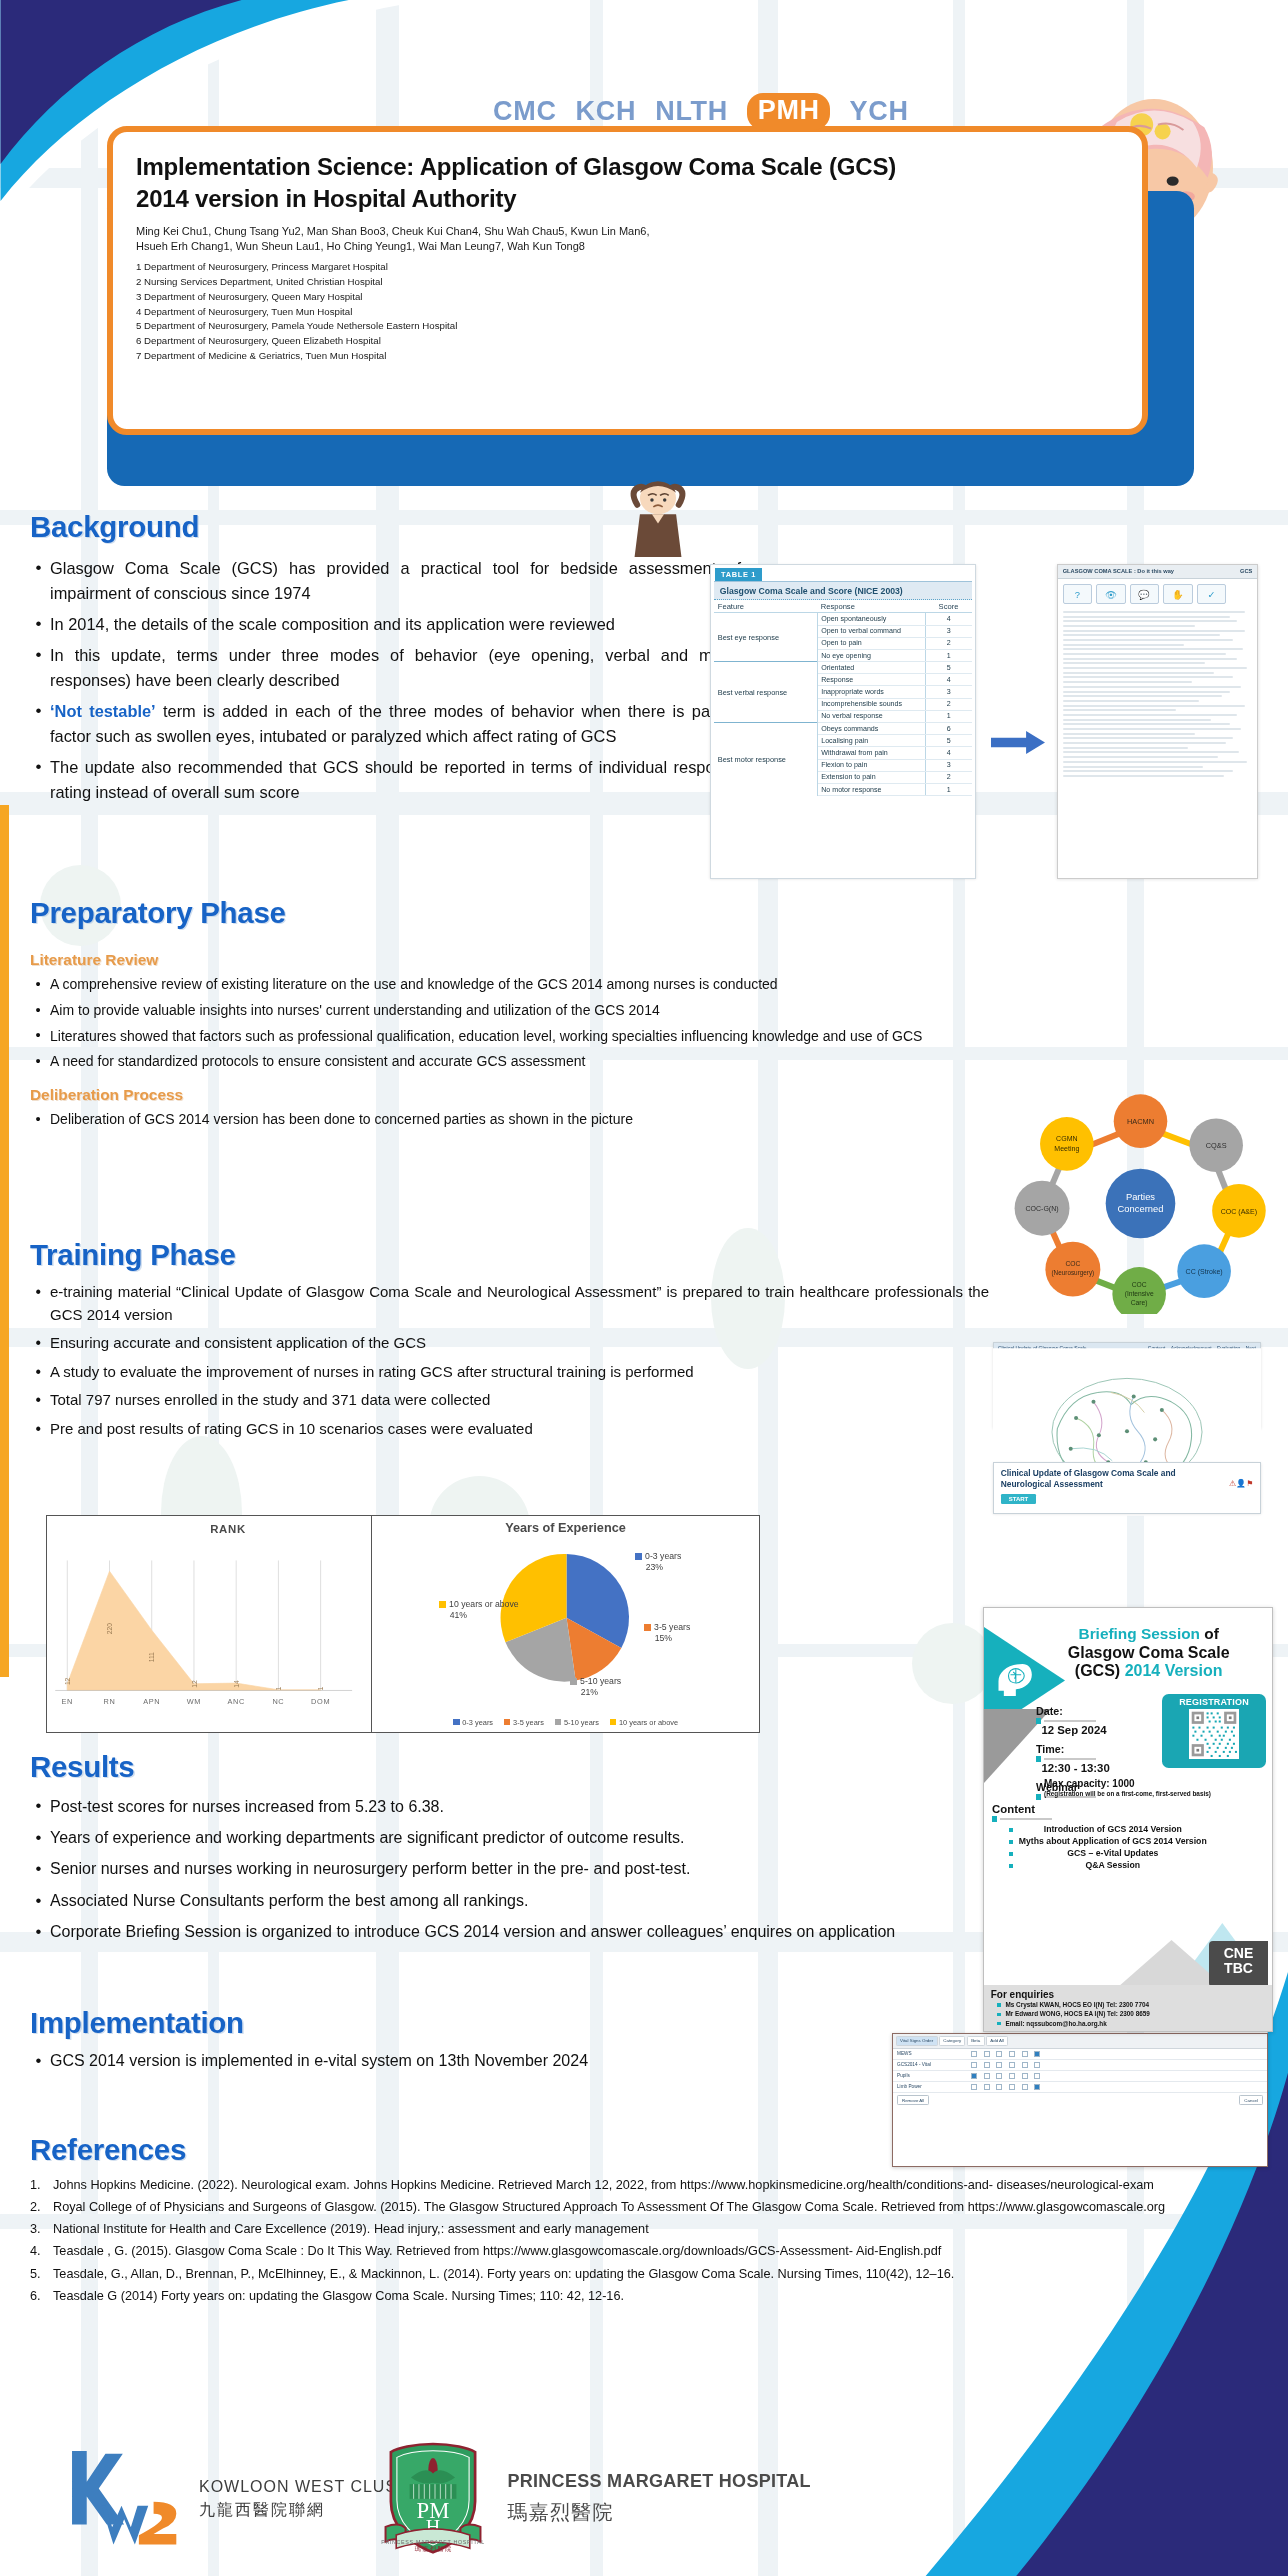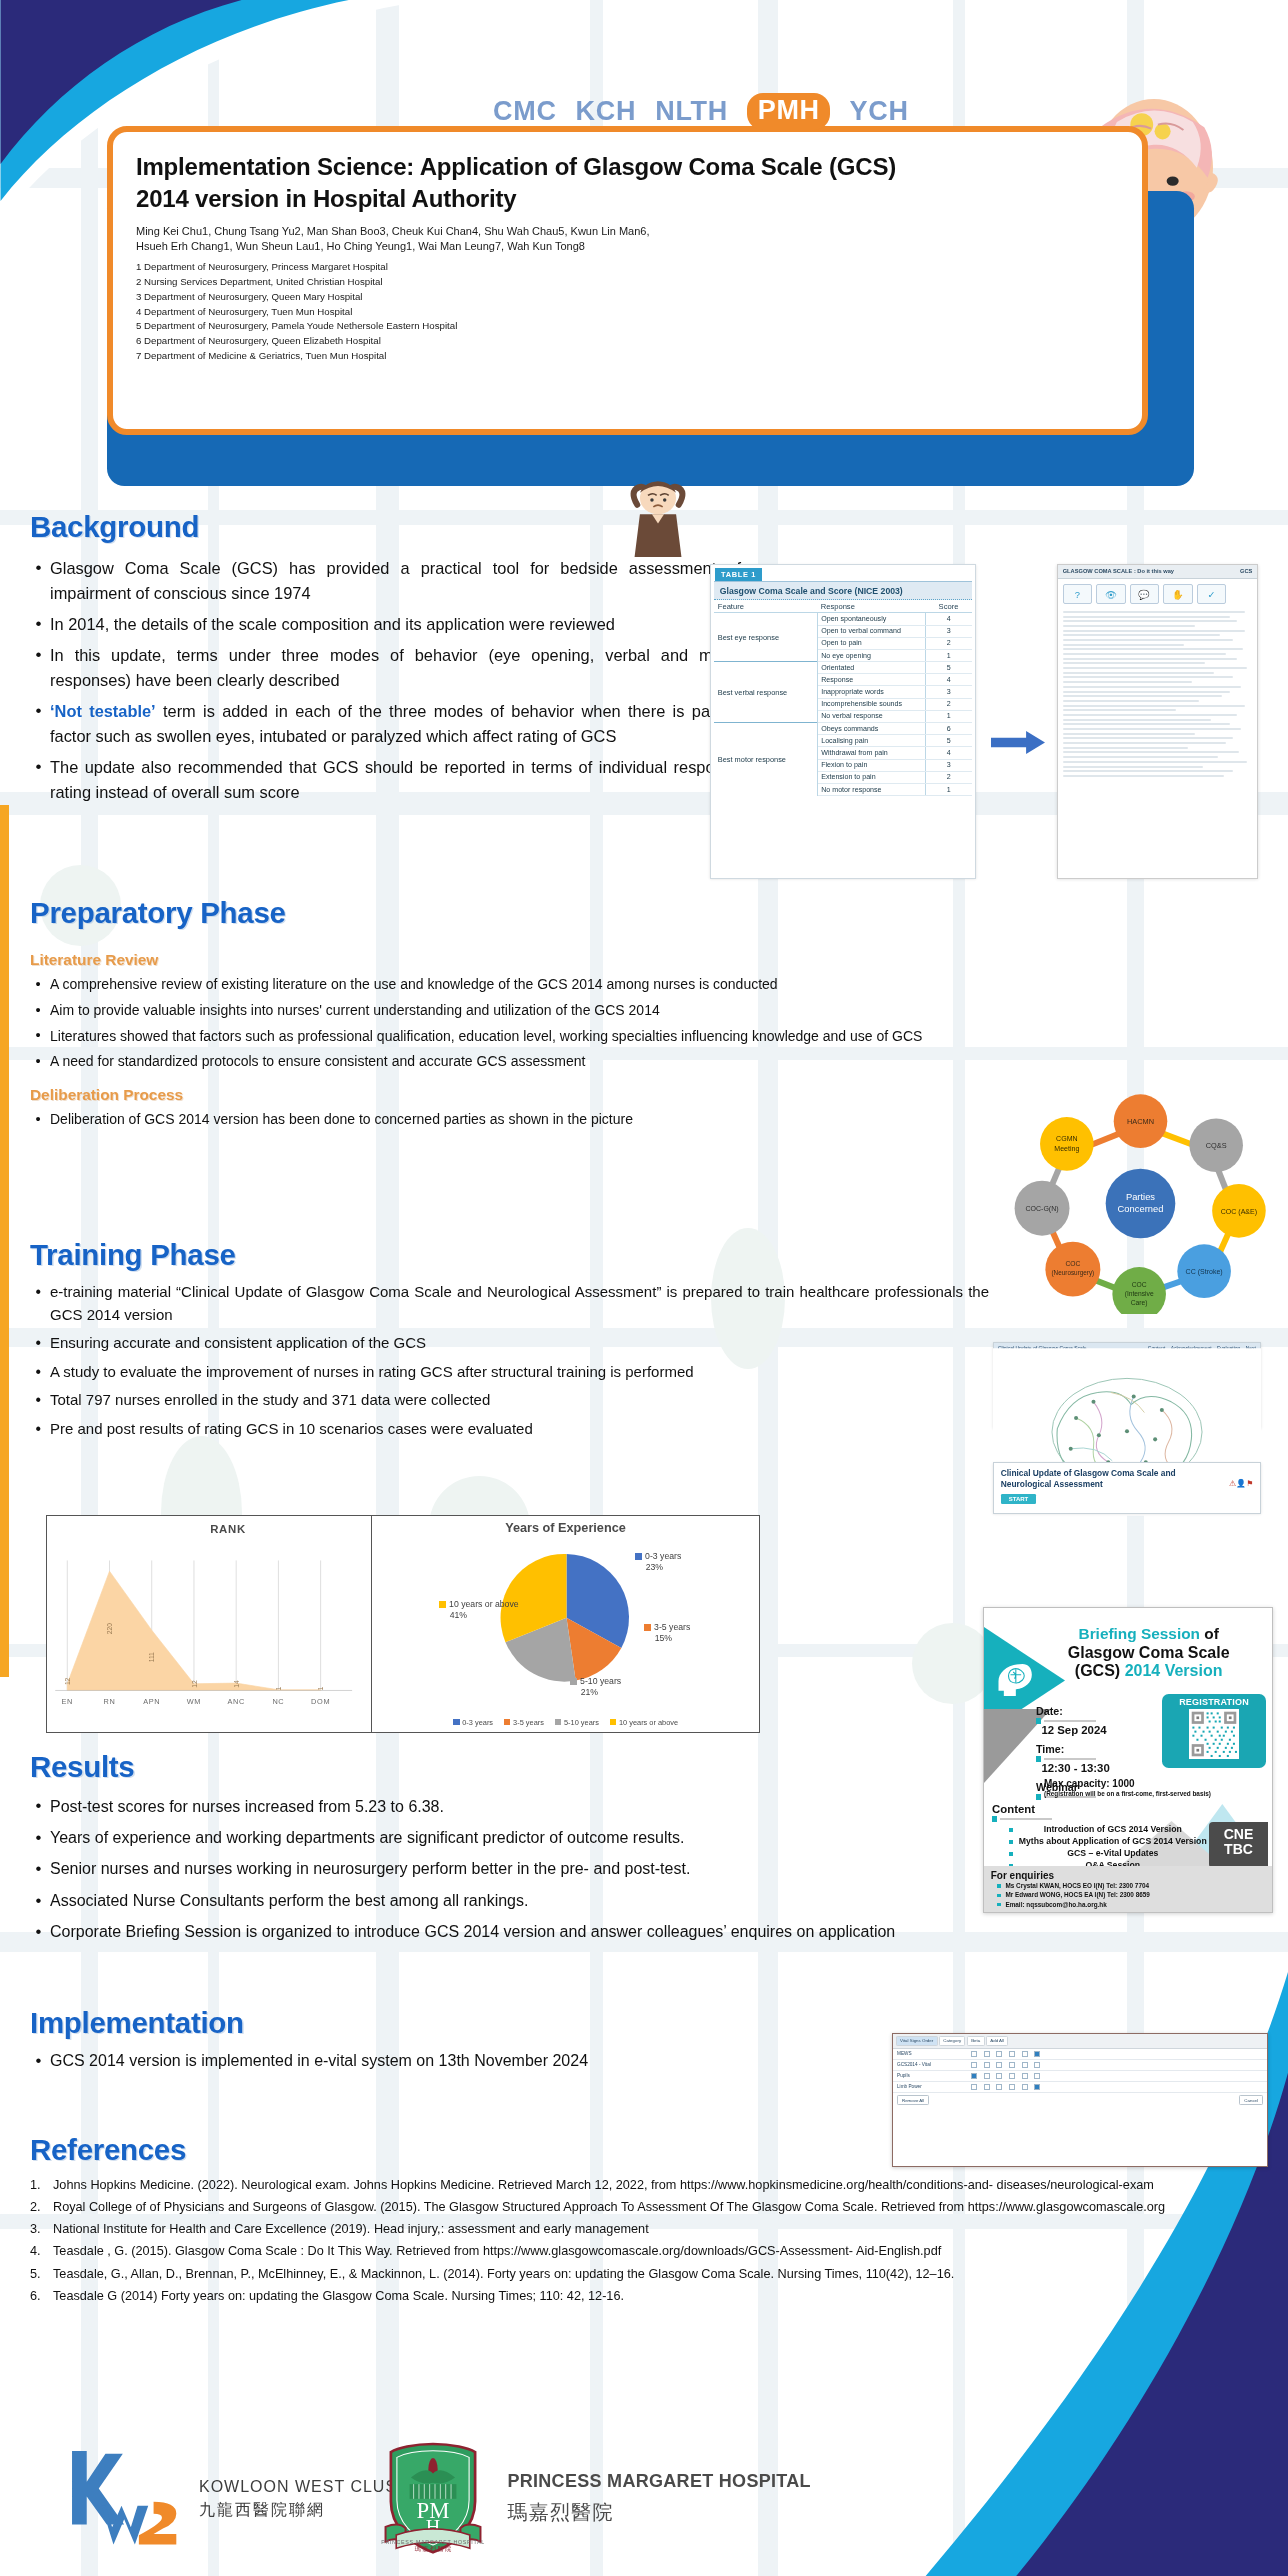--- a/index.html
+++ b/index.html
@@ -167,21 +167,21 @@
   .pie-callout .sw { width:6.7px; height:6.7px; display:inline-block; margin-right:3.4px; vertical-align:middle;}
 
   
   #results-section { position:absolute; left:30px; top:1750px; width:953px; z-index:4; }
   #results-section .sec-h { margin-bottom:10.7px; }
   #results-section ul.blist { font-size:16px; }
   #results-section ul.blist > li { margin-bottom:7.4px; }
 
   
   .briefing {
-    position:absolute; left:983px; top:1607px; width:290px; height:306px;
+    position:absolute; left:983px; top:1607px; width:290px; height:425px;
     background:#fff; border:0.7px solid #bfbfbf; z-index:5; overflow:hidden;
     box-shadow:0 0.7px 4px rgba(0,0,0,.18);
   }
   .brf-teal-tri { position:absolute; left:0; top:19px; width:81px; height:107px; background:#16b0bd; clip-path: polygon(0 0, 100% 50%, 0 100%); }
   .brf-gray-tri { position:absolute; left:0; top:101px; width:67px; height:74px; background:#9a9a9a; clip-path: polygon(0 0, 100% 0, 0 100%); }
   .brf-head-icon { position:absolute; left:9.4px; top:52px; width:43px; height:40px; z-index:3;}
   .brf-title { position:absolute; left:48px; top:17.4px; right:6.7px; text-align:center; line-height:1.18; }
   .brf-title .l1 { font-size:15.4px; font-weight:bold; color:#16b0bd; }
   .brf-title .l1 b { color:#111; }
   .brf-title .l2 { font-size:16px; font-weight:bold; color:#111; }

